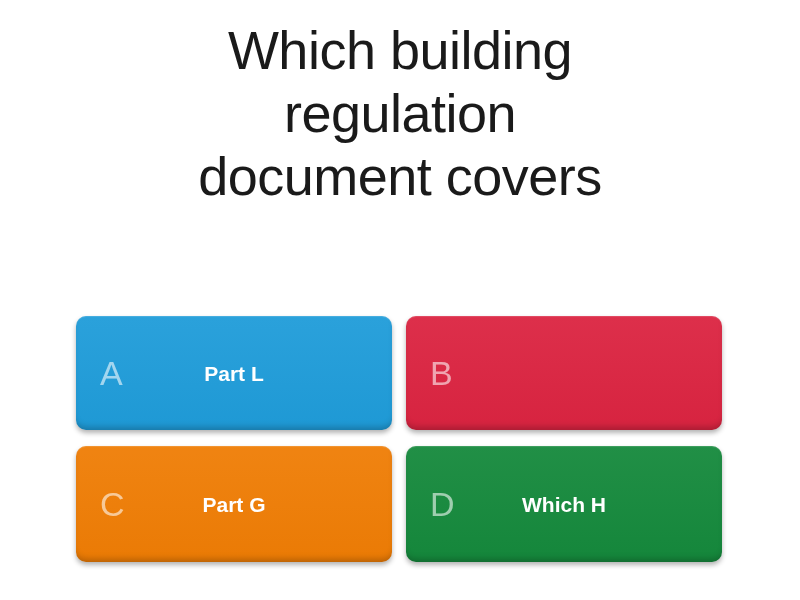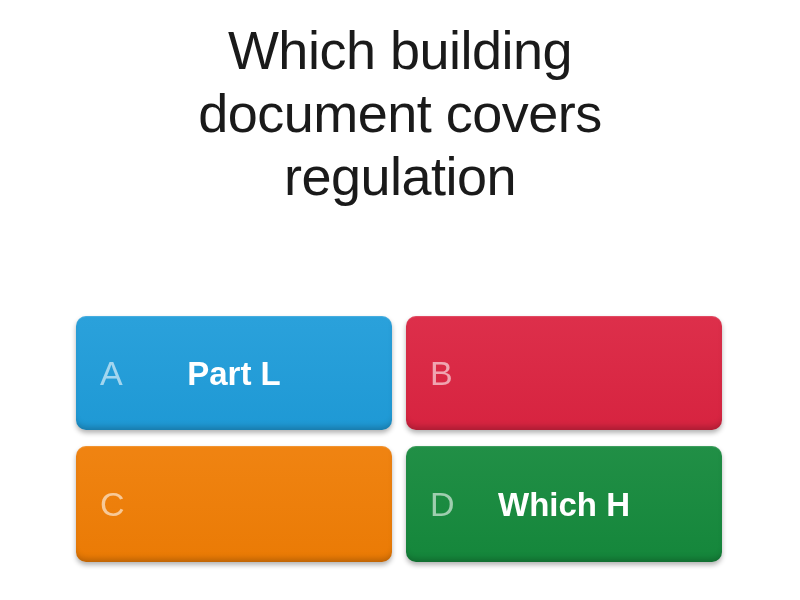--- a/index.html
+++ b/index.html
@@ -57,55 +57,56 @@
     left: 24px;
     top: 50%;
     transform: translateY(-50%);
     font-size: 34px;
     font-weight: 400;
     color: rgba(255,255,255,0.58);
     pointer-events: none;
   }
   .answer-label {
     color: #ffffff;
-    font-size: 33px;
+    font-size: 21px;
     font-weight: 700;
     line-height: 37px;
     text-align: center;
     pointer-events: none;
   }
   .answer-label.two-line {
     font-size: 30px;
     line-height: 36px;
   }
 </style>
 </head>
 <body>
 
 <div class="screen">
 
   <div class="question">
     <div>Which building</div>
+    <div>regulation</div>
     <div>document covers</div>
-    <div>regulation</div>
   </div>
 
   <div class="answer-grid">
 
     <button class="answer-btn" style="background-color: rgb(31, 156, 217);">
       <span class="answer-letter">A</span>
       <span class="answer-label">Part L</span>
     </button>
 
     <button class="answer-btn" style="background-color: rgb(219, 36, 65);">
       <span class="answer-letter">B</span>
     </button>
 
     <button class="answer-btn" style="background-color: rgb(239, 125, 5);">
       <span class="answer-letter">C</span>
+      <span class="answer-label">Part G</span>
     </button>
 
     <button class="answer-btn" style="background-color: rgb(21, 137, 60);">
       <span class="answer-letter">D</span>
       <span class="answer-label">Which H</span>
     </button>
 
   </div>
 </div>
 

